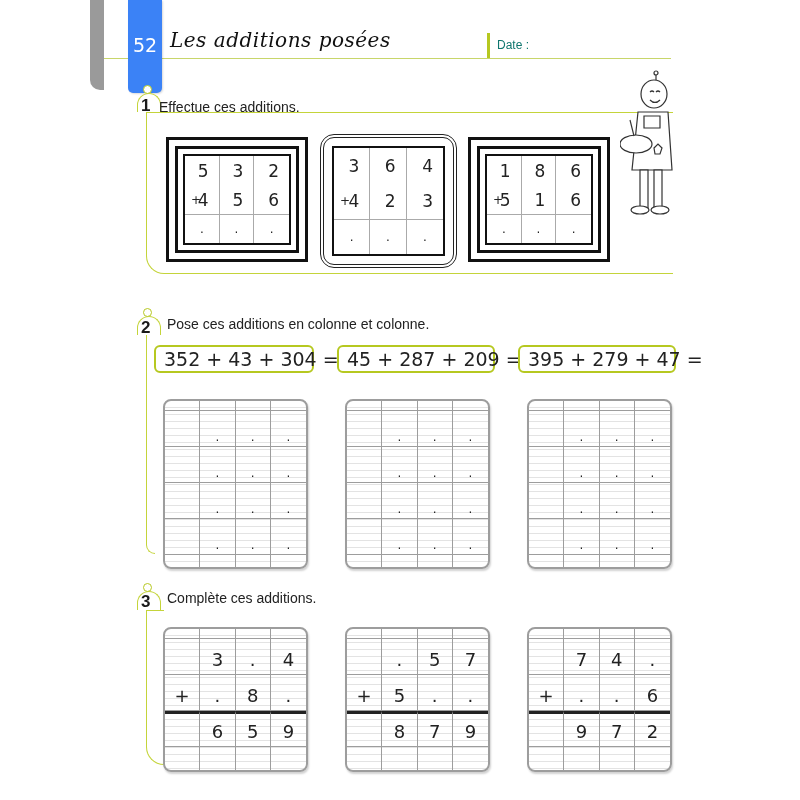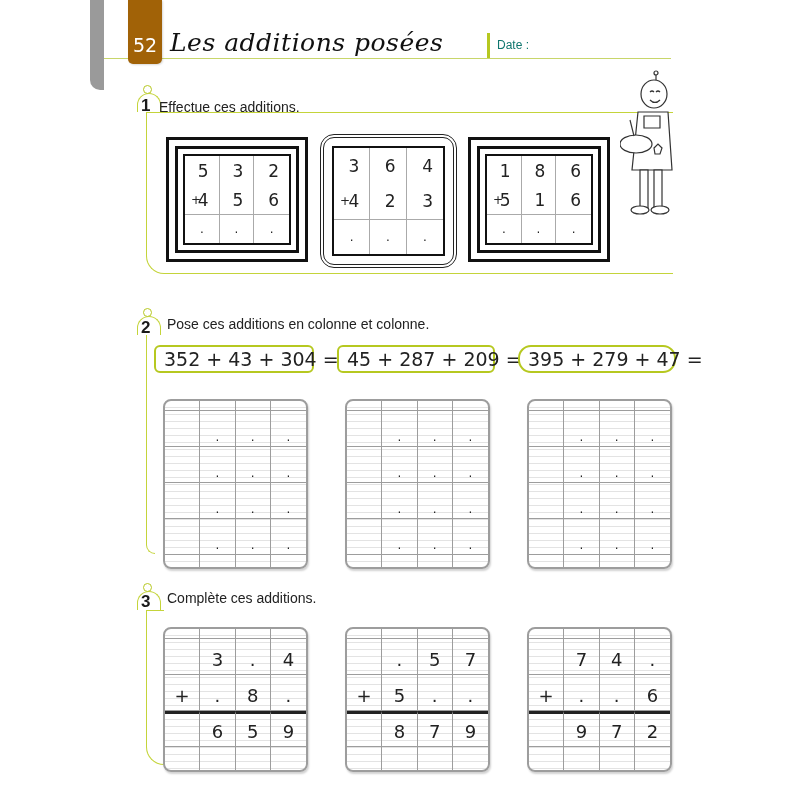--- a/index.html
+++ b/index.html
@@ -1,21 +1,21 @@
 <!DOCTYPE html>
 <html><head>
 <meta charset="utf-8">
 <style>
   html,body{margin:0;padding:0;}
   body{width:800px;height:800px;position:relative;background:#fff;overflow:hidden;font-family:"DejaVu Sans",sans-serif;color:#1a1a1a;}
   .abs{position:absolute;}
   .gray-tab{left:90px;top:0;width:14px;height:90px;background:#9a9a9a;border-bottom-left-radius:10px;}
-  .num-tab{left:128px;top:0;width:34px;height:64px;background:#a16207;border-radius:0 0 5px 5px;box-shadow:1px 1px 2px rgba(0,0,0,.15);}
+  .num-tab{left:128px;top:0;width:34px;height:93px;background:#3b82f6;border-radius:0 0 5px 5px;box-shadow:1px 1px 2px rgba(0,0,0,.15);}
   .num-tab span{position:absolute;left:0;right:0;top:34px;text-align:center;color:#fff;font-size:19px;font-family:"DejaVu Sans",sans-serif;}
-  .title{left:170px;top:28px;font-family:"DejaVu Serif",serif;font-style:italic;font-size:25px;color:#111;letter-spacing:.5px;text-align:right;}
+  .title{left:170px;top:28px;font-family:"DejaVu Serif",serif;font-style:italic;font-size:20px;color:#111;letter-spacing:.5px;text-align:right;}
   .hline{left:104px;top:58px;width:567px;height:1px;background:#c8d66a;}
   .date-bar{left:487px;top:33px;width:3px;height:25px;background:#b6c820;}
   .date-lbl{left:497px;top:38px;font-size:12px;color:#0f766e;font-family:"Liberation Sans",sans-serif;}
   .sec-num{font-family:"Liberation Sans",sans-serif;font-weight:bold;font-size:17px;}
   .bracket{border:1.5px solid #c4d43a;border-right:none;border-bottom-left-radius:18px;}
   .instr{font-family:"Liberation Sans",sans-serif;font-size:14px;color:#222;}
   .bell{width:7px;height:7px;border:1.3px solid #b6c820;border-radius:50%;background:#fff;}
   .bump{width:22px;height:18px;border:1.5px solid #c4d43a;border-bottom:none;border-radius:12px 12px 0 0;background:#fff;}
   
   .frame{border:3px solid #111;box-shadow:inset 0 0 0 6px #fff, inset 0 0 0 9px #111;padding:14px;box-sizing:border-box;}
@@ -174,21 +174,21 @@
 </svg>
 
 <div class="abs bracket" style="left:146px;top:334px;width:8px;height:218px;"></div>
 <div class="abs bump" style="left:137px;top:316px;"></div>
 <div class="abs bell" style="left:143px;top:308px;"></div>
 <div class="abs sec-num" style="left:141px;top:318px;">2</div>
 <div class="abs instr" style="left:167px;top:316px;">Pose ces additions en colonne et colonne.</div>
 
 <div class="abs expr" style="left:154px;top:345px;width:160px;">352 + 43 + 304 =</div>
 <div class="abs expr" style="left:337px;top:345px;width:158px;">45 + 287 + 209 =</div>
-<div class="abs expr" style="left:518px;top:345px;width:158px;border-radius:13px;">395 + 279 + 47 =</div>
+<div class="abs expr" style="left:518px;top:345px;width:158px;">395 + 279 + 47 =</div>
 
 <div class="abs lgrid" style="left:163px;top:399px;width:145px;height:170px;grid-template-rows:10px 36px 36px 36px 36px 1fr;">
   <div class="lc"></div>
     <div class="lc"></div>
     <div class="lc"></div>
     <div class="lc"></div>
   <div class="lc"></div>
     <div class="lc">
       <span class="dot">.</span>
     </div>

